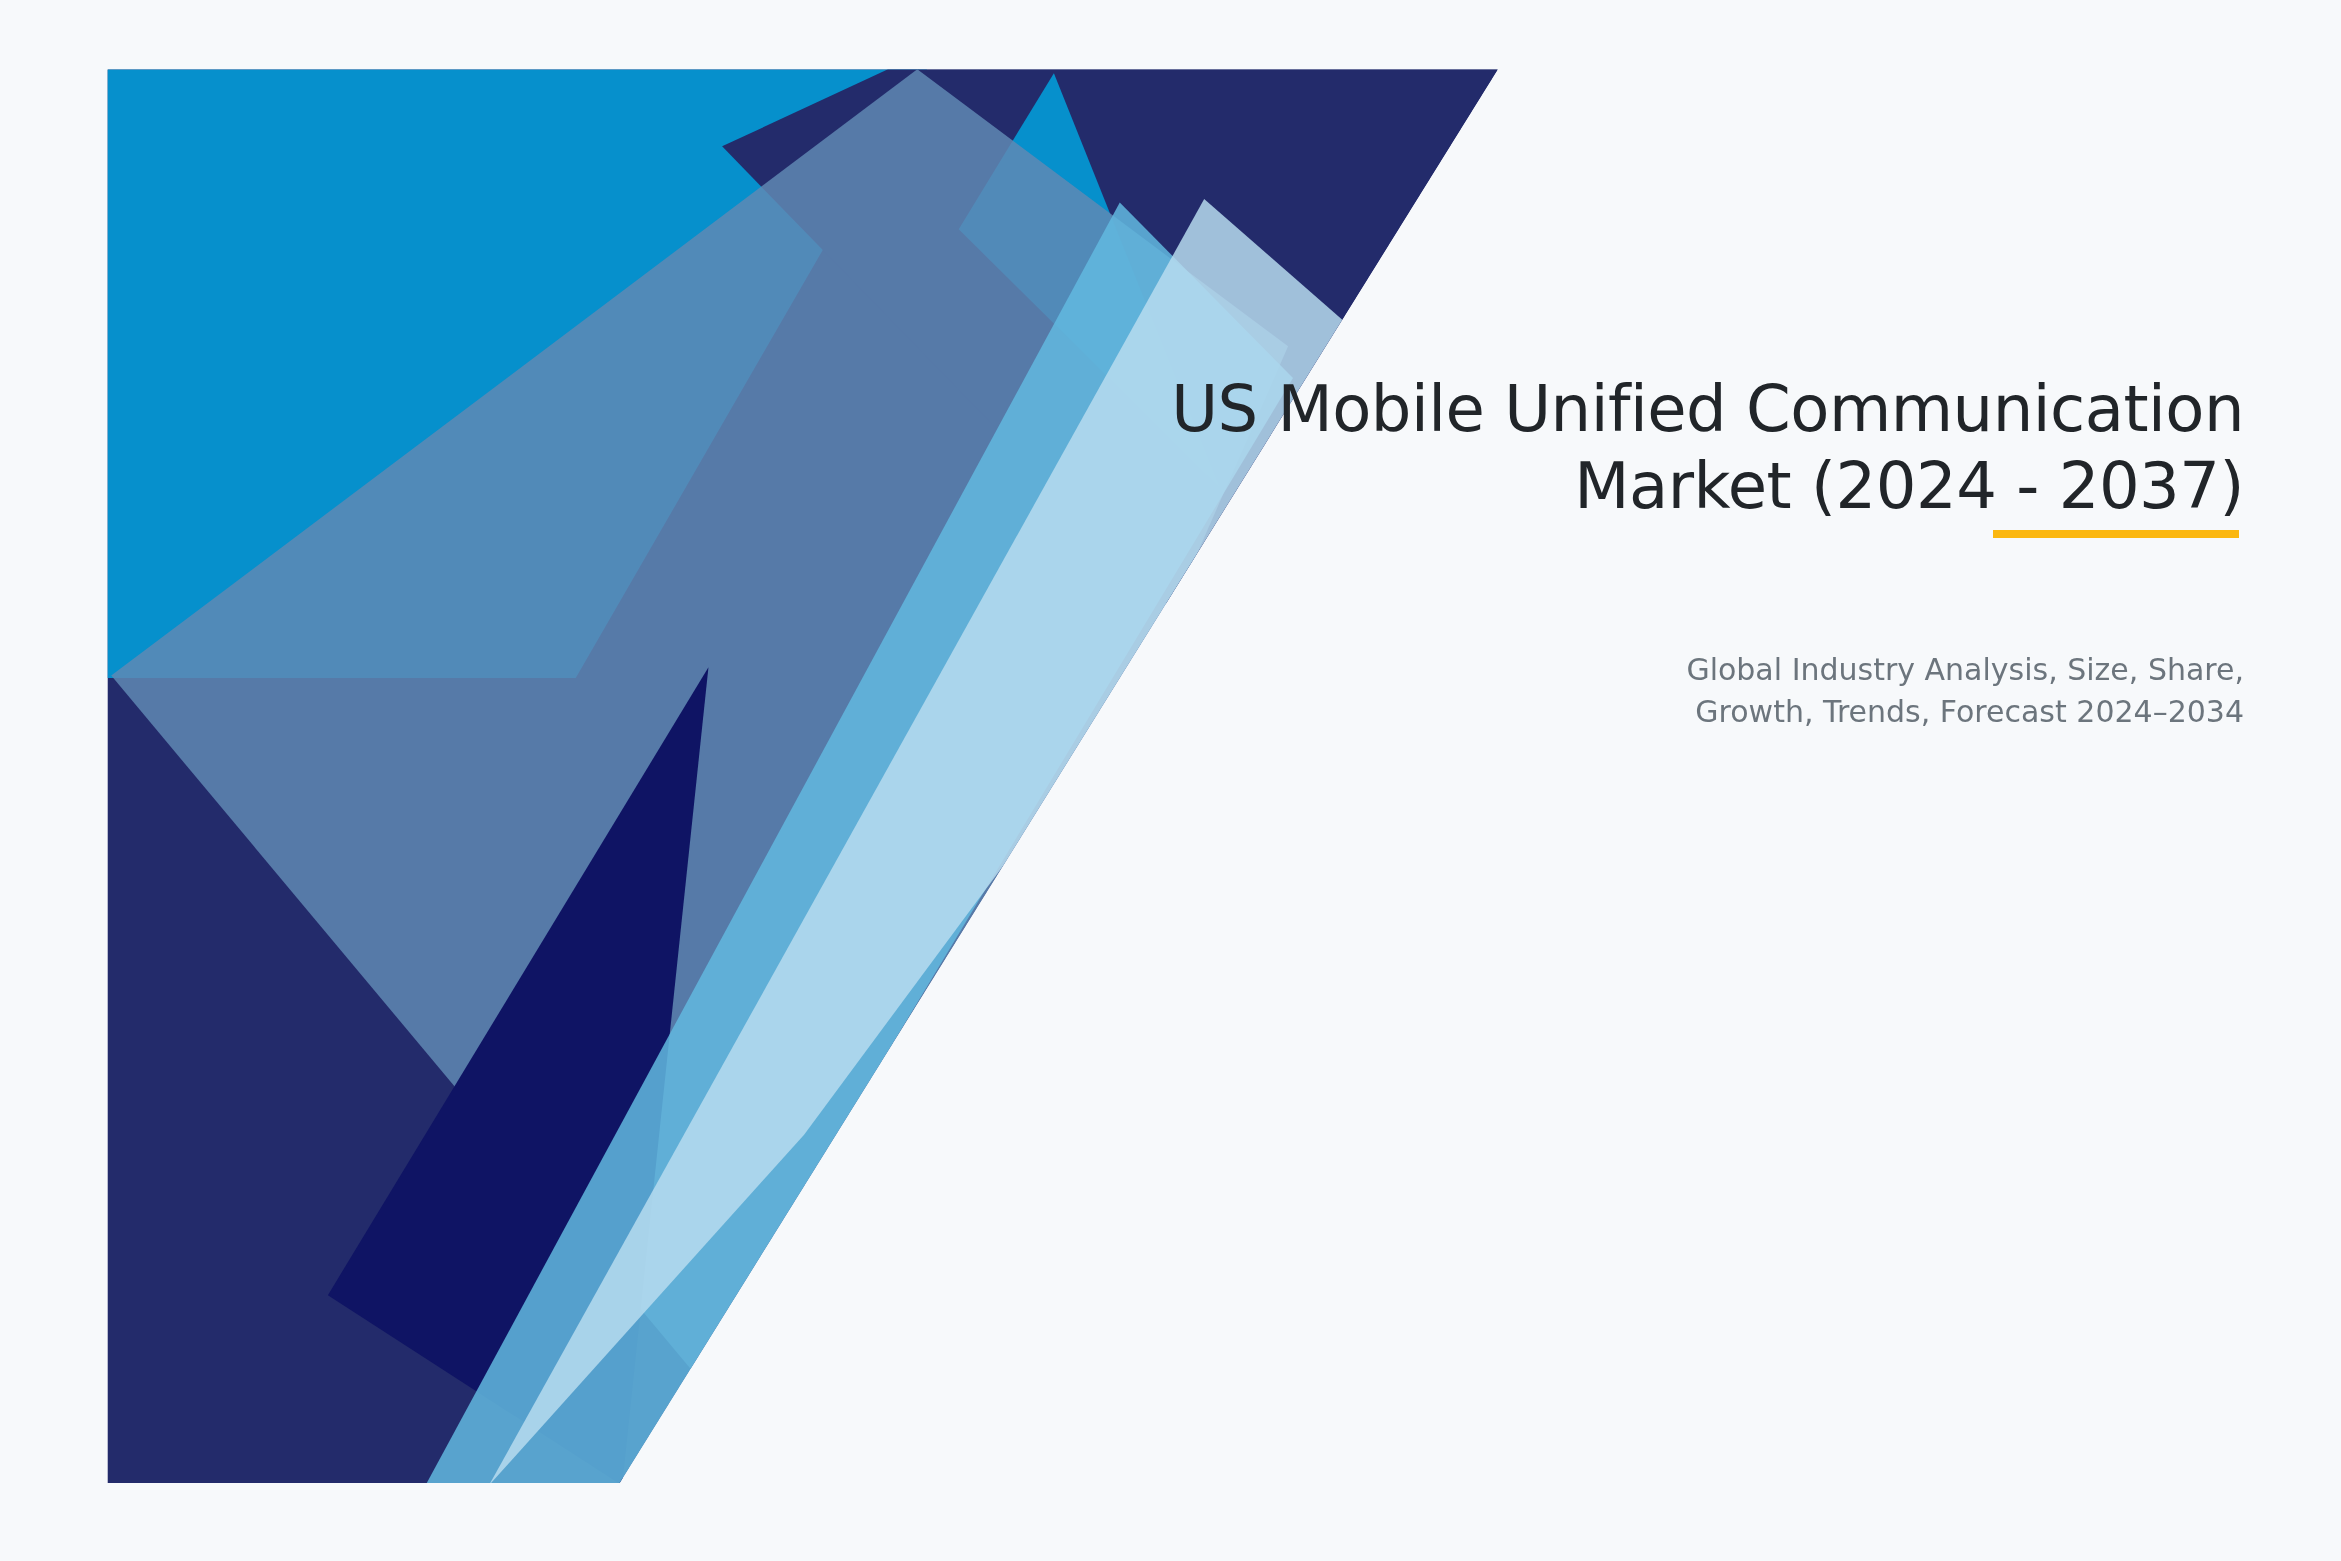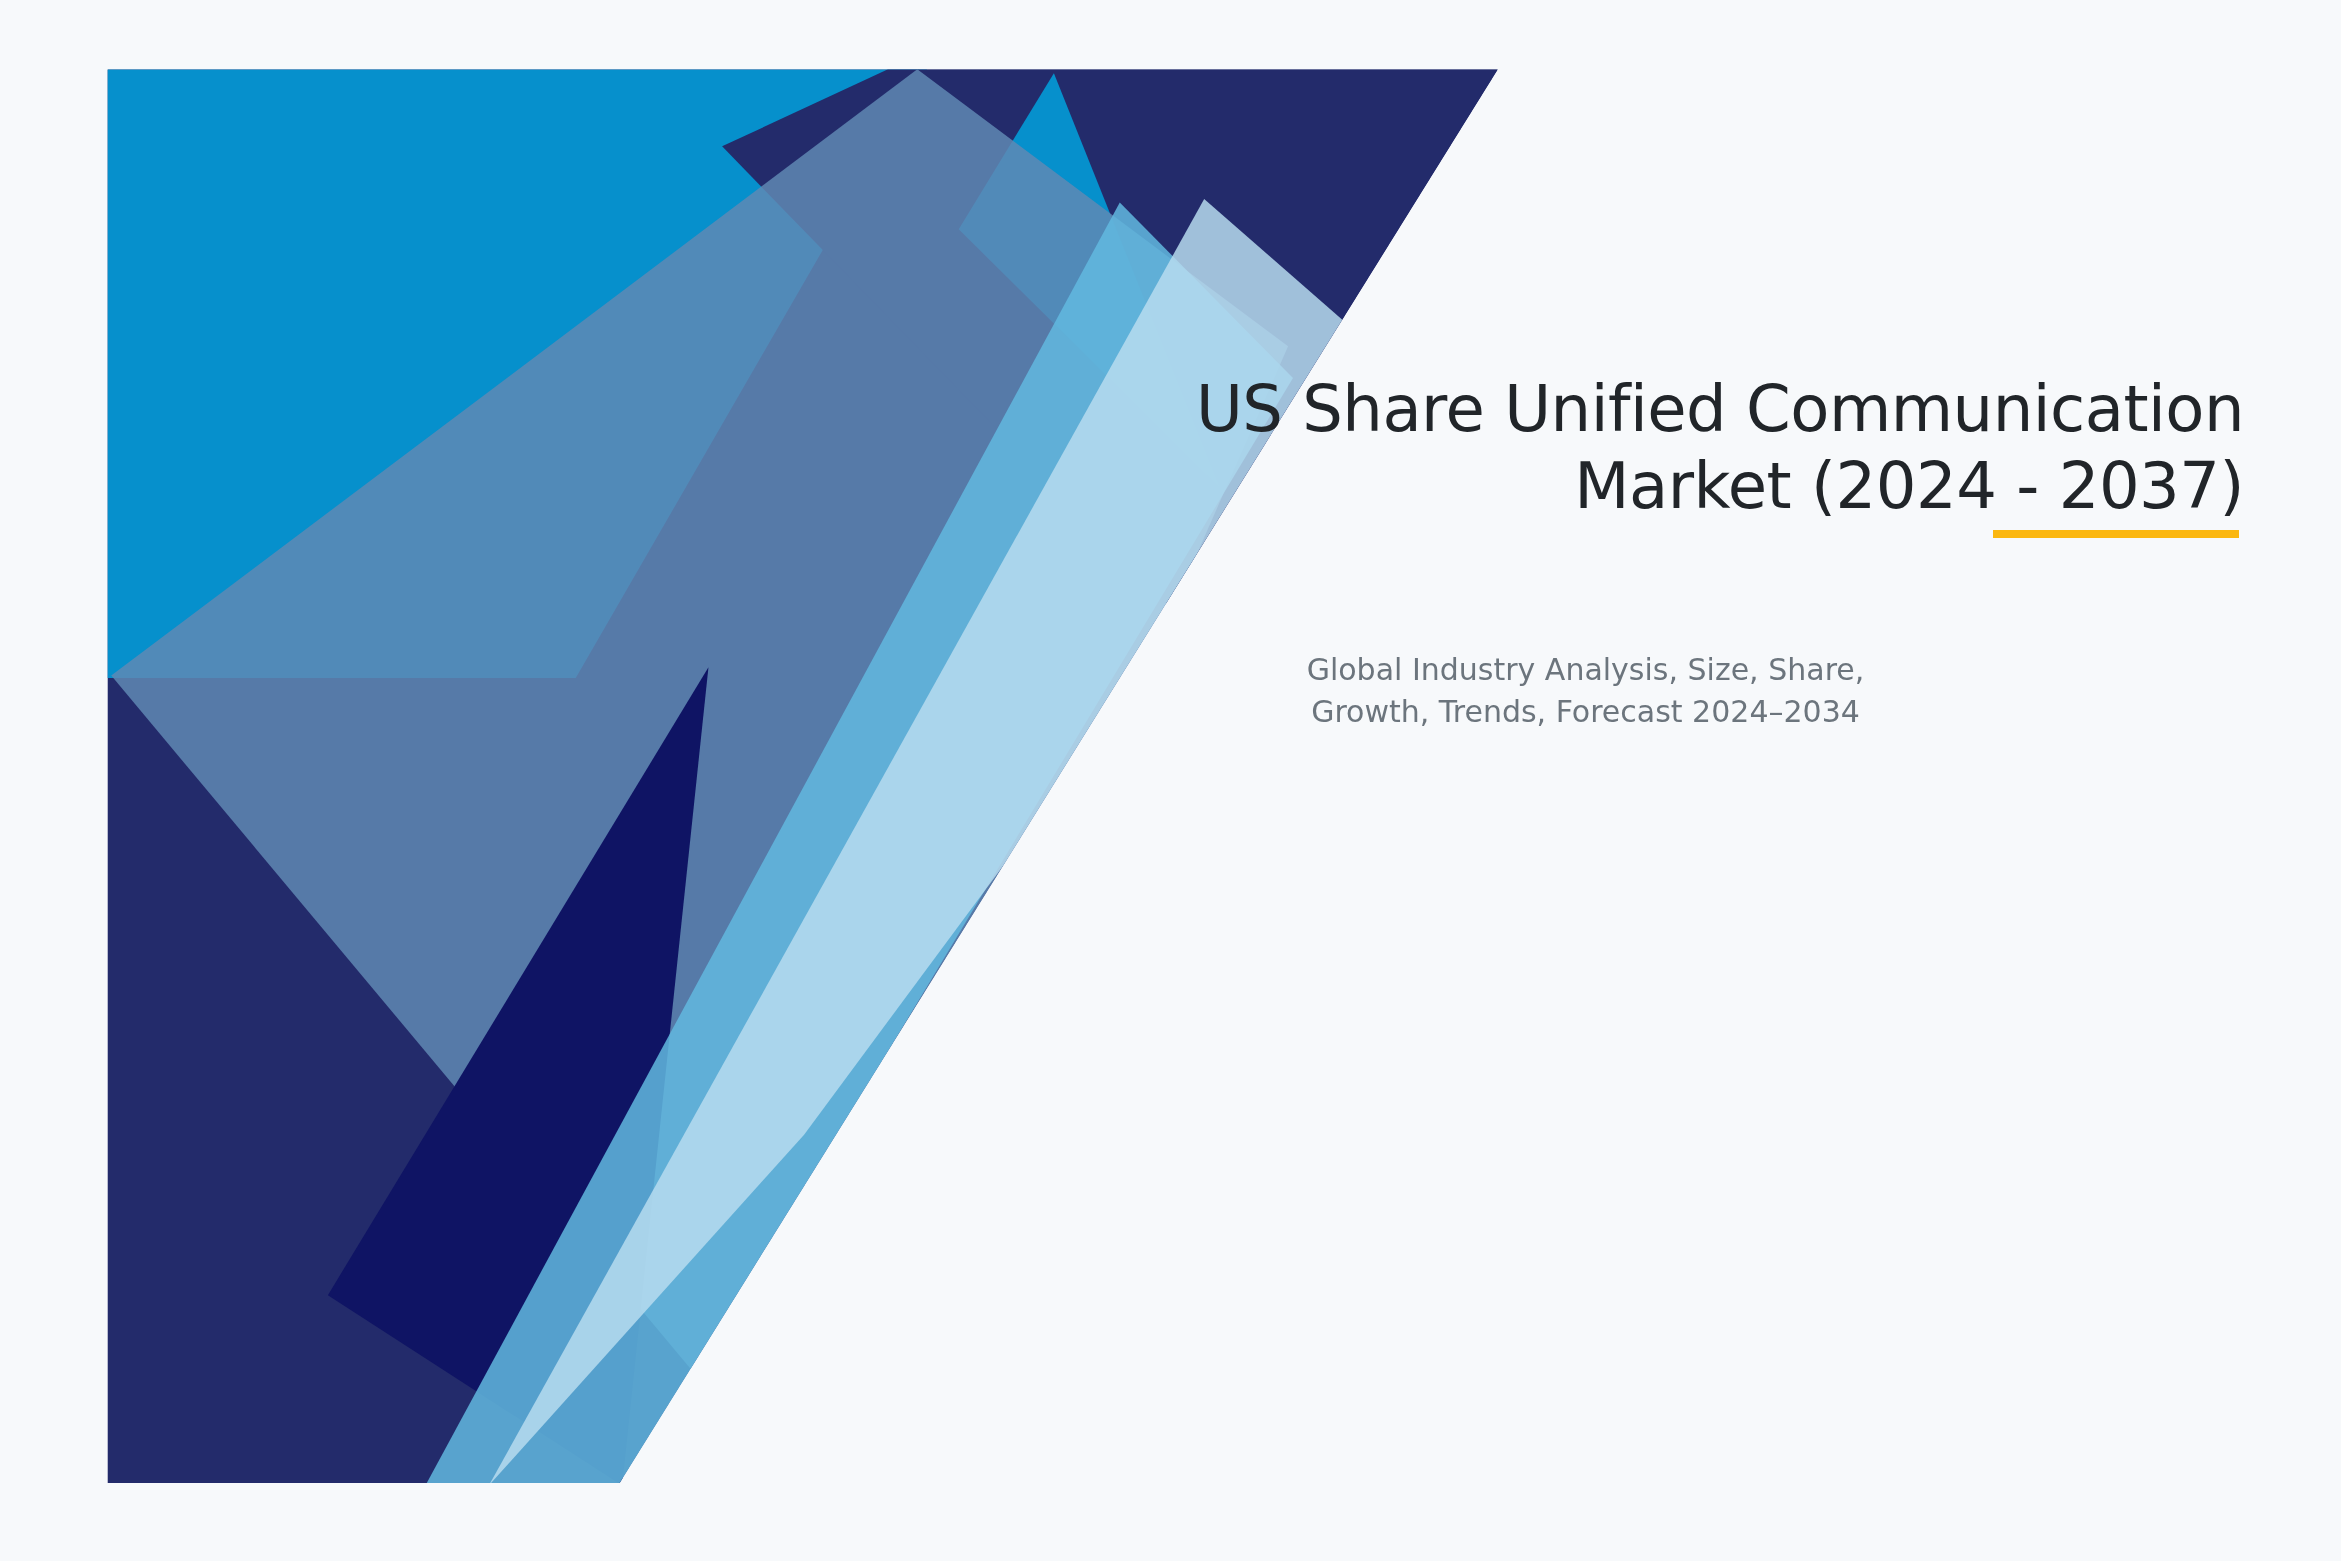--- a/index.html
+++ b/index.html
@@ -64,21 +64,21 @@
     background: #fbb710;
     z-index: 2;
   }
 
   #page-subtitle {
     margin: 0;
     position: absolute;
     left: 927px;
     top: 649px;
     width: 1317px;
-    text-align: center;
+    text-align: right;
     font-family: "DejaVu Sans", sans-serif;
     font-size: 30px;
     line-height: 1.40;
     font-weight: 400;
     color: #6c757d;
     z-index: 3;
   }
 </style>
 </head>
 <body>
@@ -110,21 +110,21 @@
       <polygon points="2295,415 2650,775 1285,3045 872,3045" fill="#62b9df" fill-opacity="0.85"></polygon>
 
       <polygon points="2468,408 2832,726 1648,2326 1002,3045" fill="#b9dcf0" fill-opacity="0.84"></polygon>
     </g>
   </svg>
 
   <div id="title-underline"></div>
 
   <div id="text-block">
     <h1 id="page-title">
-      <span>US Share Unified Communication</span><br>
+      <span>US Mobile Unified Communication</span><br>
       <span>Market (2024 - 2037)</span>
     </h1>
   </div>
 
   <p id="page-subtitle">
     <span>Global Industry Analysis, Size, Share,</span><br>
     <span>Growth, Trends, Forecast 2024–2034</span>
   </p>
 
 </div>

